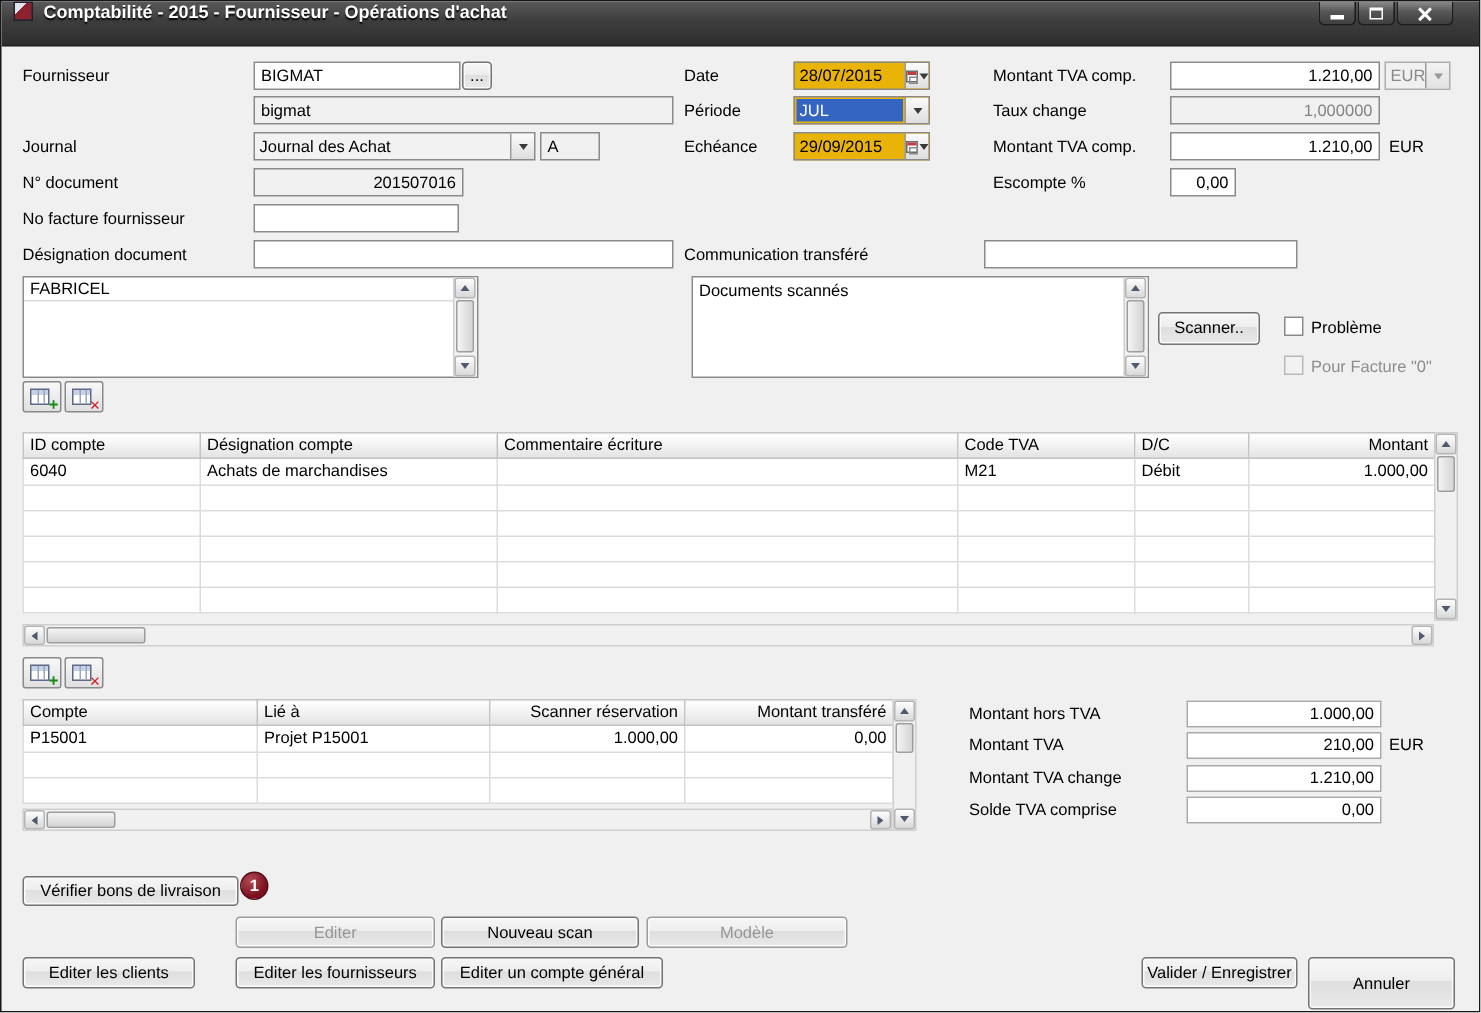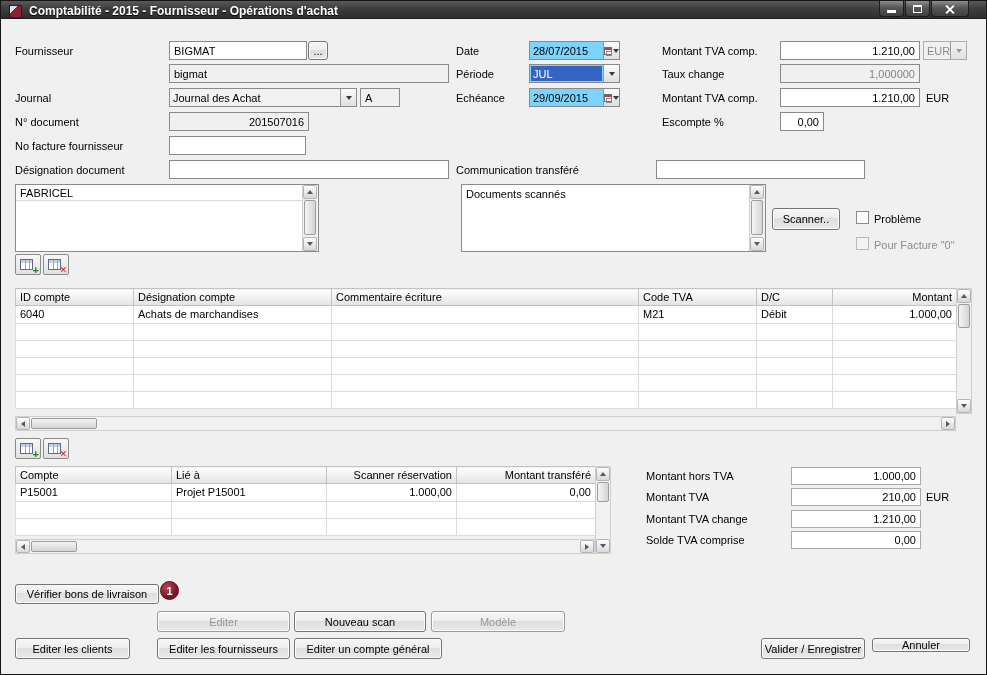--- a/index.html
+++ b/index.html
@@ -1,41 +1,41 @@
 <!DOCTYPE html>
 <html><head>
 <meta charset="utf-8">
 <style>
 *{box-sizing:border-box;margin:0;padding:0}
 body{width:987px;height:675px;font-family:"Liberation Sans","DejaVu Sans",sans-serif;font-size:11px;color:#000;background:#fff}
 #win{position:relative;width:987px;height:675px;background:#f0f0f0;border:1px solid #161616;overflow:hidden}
 
 
-#titlebar{position:absolute;left:0;top:0;width:100%;height:18px;background:linear-gradient(#595959,#3d3d3d 45%,#2e2e2e);border-bottom:1px solid #1d1d1d;display:flex;align-items:flex-end;color:#fff}
+#titlebar{position:absolute;left:0;top:0;width:100%;height:30px;background:linear-gradient(#595959,#3d3d3d 45%,#2e2e2e);border-bottom:1px solid #1d1d1d;display:flex;align-items:flex-start;color:#fff}
 #title-icon{width:13px;height:13px;margin:0 7px 0 8px;border:1px solid #20202a;background:linear-gradient(135deg,#dfe3ee 0 35%,#8d2130 35% 100%)}
 #title-text{font-size:12px;font-weight:bold;text-shadow:0 1px 1px #000;white-space:nowrap}
 .winbtn{position:absolute;top:0;height:16px;border:1px solid #1c1c1c;border-top:none;border-radius:0 0 4px 4px;background:linear-gradient(#8d8d8d,#565656 45%,#3f3f3f);display:flex;align-items:center;justify-content:center}
 .ico-min{width:9px;height:3px;background:#fff;margin-top:5px}
 .ico-max{width:9px;height:8px;border:1px solid #fff;border-top:2px solid #fff}
 .ico-close{position:relative;width:10px;height:10px}
 .ico-close::before,.ico-close::after{content:"";position:absolute;left:4px;top:0;width:2px;height:11px;background:#fff}
 .ico-close::before{transform:rotate(45deg)}
 .ico-close::after{transform:rotate(-45deg)}
 
 
 .lbl{position:absolute;white-space:nowrap;line-height:13px}
 .lbl.dim{color:#8d8d8d}
 .fld{position:absolute;height:19px;background:#fff;border:1px solid #8a8a8a;display:flex;align-items:center;padding:0 4px;white-space:nowrap;overflow:hidden}
 .fld.ro{background:#f0f0f0}
 .fld.right{justify-content:flex-end}
 .fld.gray{color:#848484}
 .fld.thin{height:18px;border-color:#a9a9a9}
 
 
-.combo{position:absolute;height:19px;background:#7dd3fc;border:1px solid #8a8a8a;display:flex;align-items:stretch;overflow:hidden}
+.combo{position:absolute;height:19px;background:#eab308;border:1px solid #8a8a8a;display:flex;align-items:stretch;overflow:hidden}
 .combo .txt{flex:1;display:flex;align-items:center;padding:0 3px;overflow:hidden;white-space:nowrap}
 .combo .txt.sel{background:#3465c2;color:#fff;margin:1px;padding:0 2px}
 .combo .dd{width:16px;border-left:1px solid #9a9a9a;background:linear-gradient(#fbfbfb,#dedede);display:flex;align-items:center;justify-content:center;gap:1px}
 .combo.dis{background:#f0f0f0;color:#8a8a8a;border-color:#adadad}
 .combo.dis .dd{background:linear-gradient(#f2f2f2,#e2e2e2)}
 .tri-dn{width:0;height:0;border:3px solid transparent;border-top:4px solid #3a3a3a;margin-top:4px}
 .combo.dis .tri-dn{border-top-color:#9a9a9a}
 .cal{width:8px;height:8px;border:1px solid #6b6b6b;background:#fff;position:relative}
 .cal::before{content:"";position:absolute;left:0;right:0;top:0;height:2px;background:#bf4040}
 .cal::after{content:"";position:absolute;left:1px;top:3px;width:4px;height:3px;border:1px solid #8a8a8a}
@@ -385,15 +385,15 @@
 
   <div class="btn dis" style="left:156px;top:610px;width:133px;height:21px">Editer</div>
   <div class="btn" style="left:293px;top:610px;width:132px;height:21px">Nouveau scan</div>
   <div class="btn dis" style="left:430px;top:610px;width:134px;height:21px">Modèle</div>
 
   <div class="btn" style="left:14px;top:637px;width:115px;height:21px">Editer les clients</div>
   <div class="btn" style="left:156px;top:637px;width:133px;height:21px">Editer les fournisseurs</div>
   <div class="btn" style="left:293px;top:637px;width:148px;height:21px">Editer un compte général</div>
 
   <div class="btn" style="left:760px;top:637px;width:104px;height:21px">Valider / Enregistrer</div>
-  <div class="btn" style="left:871px;top:637px;width:98px;height:14px">Annuler</div>
+  <div class="btn" style="left:871px;top:637px;width:98px;height:35px">Annuler</div>
 
 </div>
 
 </body></html>

